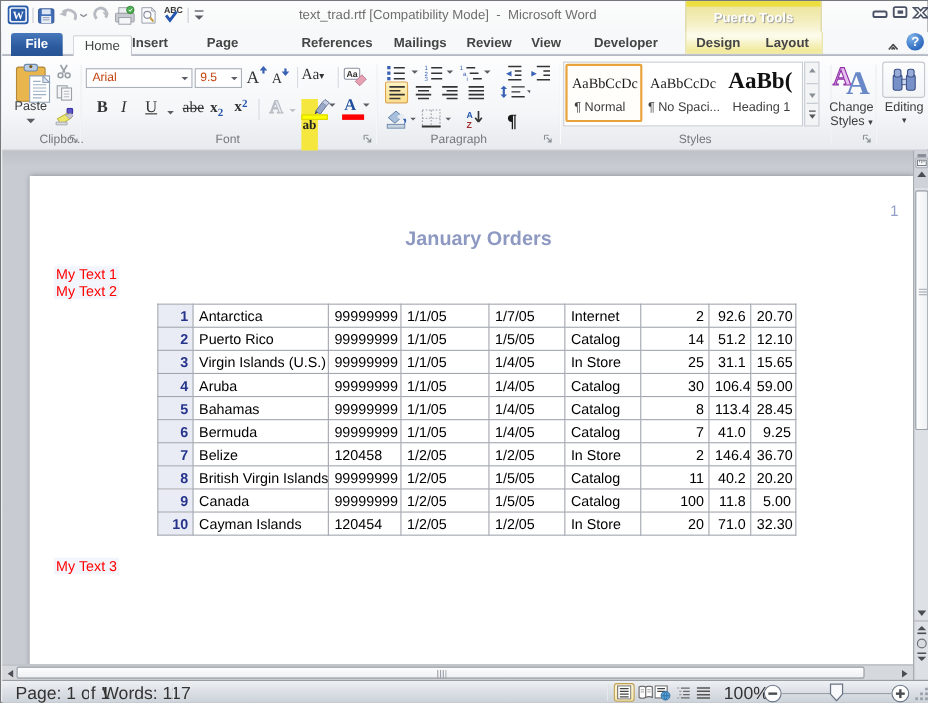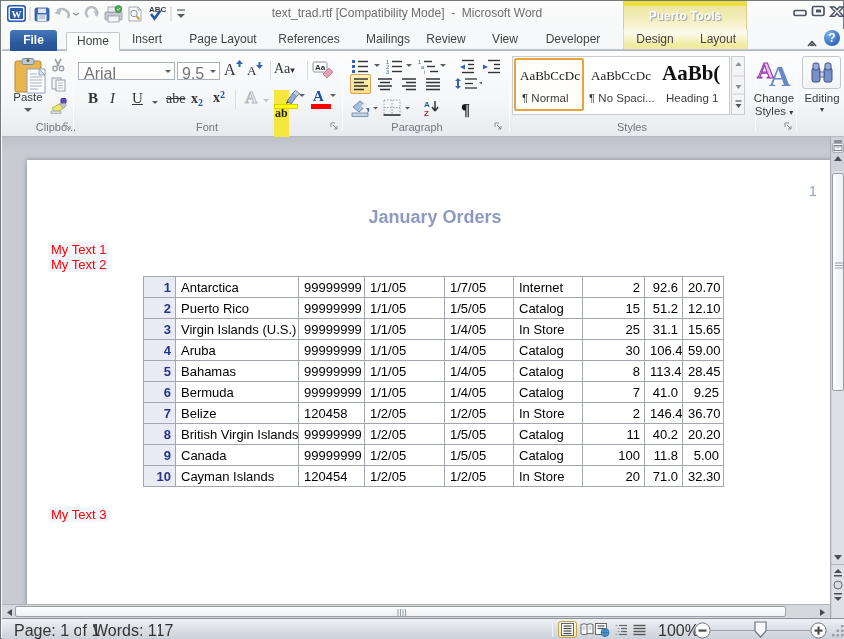--- a/index.html
+++ b/index.html
@@ -11,31 +11,31 @@
 #titlebar{position:absolute;left:0;top:0;width:842px;height:28px;background:linear-gradient(#fcfcfc,#f7f8f9);}
 #titletext{position:absolute;left:266px;top:5px;width:280px;text-align:center;font-size:12px;color:#6e6e6e;white-space:nowrap;}
 #tbltools{position:absolute;left:622px;top:0;width:124px;height:28px;background:linear-gradient(#ebe395,#f3edbb 60%,#faf7dd);border-left:1px solid #d8cf88;border-right:1px solid #d8cf88;}
 #tbltools .strip{position:absolute;left:0;top:0;width:100%;height:5px;background:#ebde41;}
 #tbltools .lbl{position:absolute;left:0;top:8px;width:100%;text-align:center;font-size:12px;font-weight:bold;color:#fff;text-shadow:1px 1px 1px #999;}
 
 #tabrow{position:absolute;left:1px;top:28px;width:842px;height:22px;background:#f7f8f9;}
 #groove{position:absolute;left:0px;top:20px;width:842px;height:2px;background:linear-gradient(#c6cad2,#aeb2bc);}
 #ctxbg{position:absolute;left:621px;top:0;width:125px;height:22px;background:linear-gradient(#fbf9e4,#fcfbea 20%,#f1e99c 78%,#f4eeb0);border-left:1px solid #e6dfa0;border-right:1px solid #e6dfa0;}
 #filebtn{position:absolute;left:8px;top:1px;width:47px;height:21px;background:linear-gradient(#4678bc,#2c5a9e 60%,#255394);border-radius:3px 3px 0 0;color:#fff;font-size:12px;font-weight:bold;text-align:center;line-height:21px;}
-.tab{position:absolute;top:0;height:21px;font-size:12px;color:#444;text-align:center;line-height:20px;}
+.tab{position:absolute;top:0;height:21px;font-size:12px;color:#444;line-height:20px;font-weight:bold;}
 #tabhome{position:absolute;left:64px;top:3px;width:54px;height:19px;background:#fcfdfd;border:1px solid #c3c8ce;border-bottom:none;border-radius:2px 2px 0 0;font-size:12px;color:#444;text-align:center;line-height:17px;z-index:5;}
 #ribcaret{position:absolute;left:805px;top:33px;width:12px;height:10px;}
 #helpbtn{position:absolute;left:823px;top:29px;width:16px;height:16px;border-radius:50%;background:radial-gradient(circle at 5px 4px,#7fb2e8,#2f6bc0 70%);color:#fff;font-size:12px;font-weight:bold;text-align:center;line-height:16px;}
 
 #ribbon{position:absolute;left:1px;top:50px;width:842px;height:86px;background:linear-gradient(#fdfdfe,#f4f6f8 60%,#e7eaee);border-bottom:1px solid #b8bcc2;}
 #ribinner{position:absolute;left:0;top:5px;width:842px;height:81px;}
 .gsep{position:absolute;top:3px;width:1px;height:72px;background:#d3d7dc;border-right:1px solid #fcfcfd;}
 .glabel{position:absolute;top:65px;font-size:11px;color:#76767e;text-align:center;white-space:nowrap;}
 .launcher{position:absolute;width:10px;height:10px;}
-.combo{position:absolute;background:#fff;border:1px solid #aab0ba;font-size:16px;color:#737373;}
+.combo{position:absolute;background:#fff;border:1px solid #aab0ba;font-size:11px;color:#c2410c;}
 .combo .arr{position:absolute;right:2px;top:6px;}
 .btxt{position:absolute;font-family:"Liberation Serif",serif;color:#333;}
 
 #docarea{position:absolute;left:1px;top:136px;width:842px;height:467px;background:linear-gradient(#bec2c8,#c8ccd2 14px);overflow:hidden;}
 #page{position:absolute;left:25px;top:23px;width:805px;height:460px;background:#fff;box-shadow:0 0 5px rgba(70,75,85,.55);}
 #pgnum{position:absolute;left:782px;top:23px;font-size:14px;color:#95a0c8;}
 #doctitle{position:absolute;left:0;top:47px;width:816px;text-align:center;font-size:18px;font-weight:bold;color:#8e99c2;}
 .redtxt{position:absolute;left:22px;font-size:13px;color:#f00;background:#f3f5fc;padding:0 2px;}
 
 #tbl{position:absolute;left:116px;top:116px;width:581px;border-collapse:collapse;table-layout:fixed;font-size:13px;color:#000;}
@@ -427,21 +427,21 @@
               <td class="num">92.6</td>
               <td class="num">20.70</td>
             </tr>
         <tr>
               <td class="obs">2</td>
               <td>Puerto Rico</td>
               <td>99999999</td>
               <td>1/1/05</td>
               <td>1/5/05</td>
               <td>Catalog</td>
-              <td class="num">15</td>
+              <td class="num">14</td>
               <td class="num">51.2</td>
               <td class="num">12.10</td>
             </tr>
         <tr>
               <td class="obs">3</td>
               <td>Virgin Islands (U.S.)</td>
               <td>99999999</td>
               <td>1/1/05</td>
               <td>1/4/05</td>
               <td>In Store</td>

